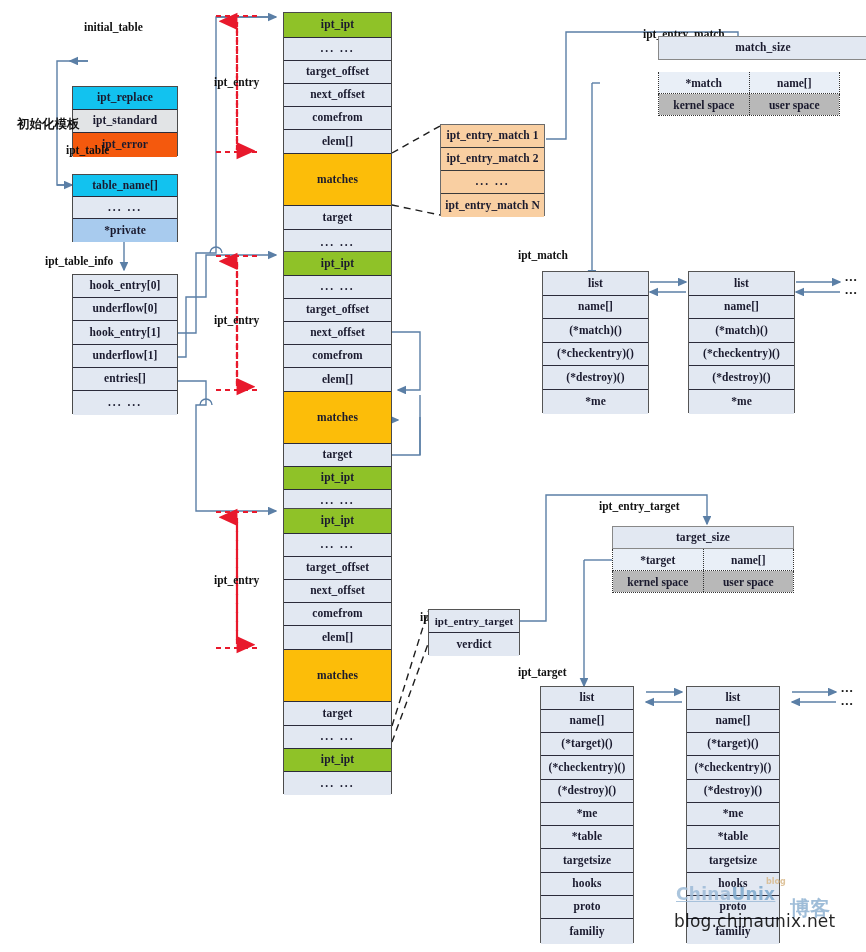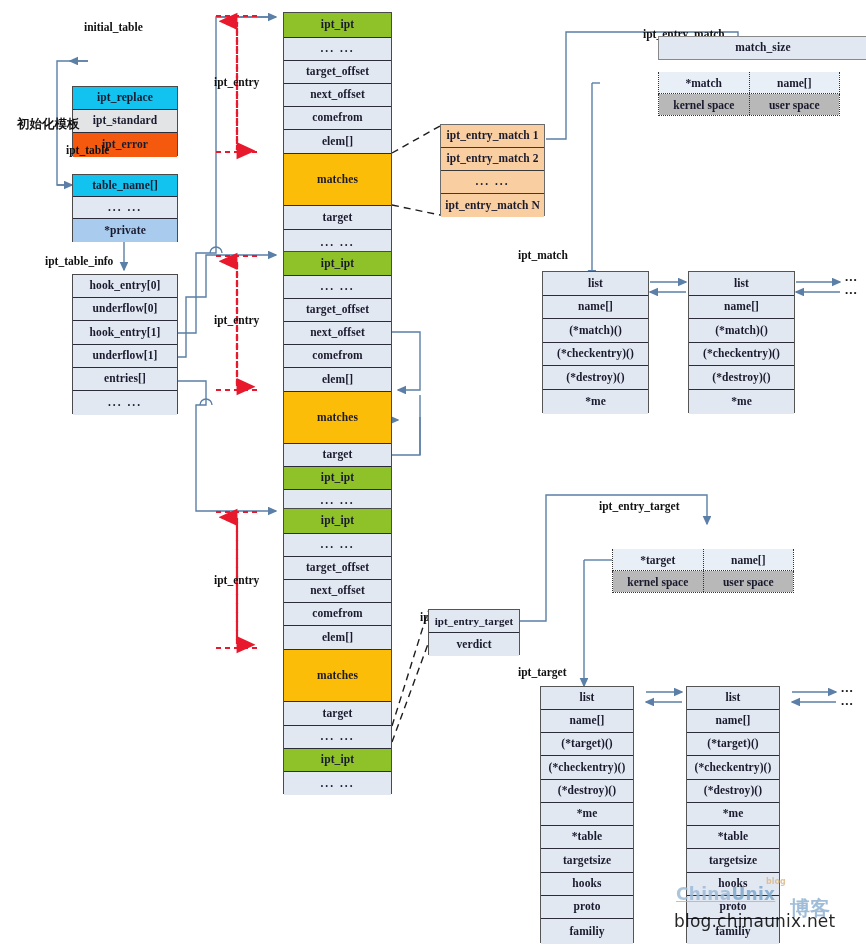--- a/index.html
+++ b/index.html
@@ -244,20 +244,23 @@
     <div class="row c-lav" style="height:23px;">name[]</div>
     <div class="row c-lav" style="height:24px;">(*match)()</div>
     <div class="row c-lav" style="height:23px;">(*checkentry)()</div>
     <div class="row c-lav" style="height:24px;">(*destroy)()</div>
     <div class="row c-lav" style="height:24px;">*me</div>
   </div>
   <div class="dots3" style="left:845px;top:269px;">...</div>
   <div class="dots3" style="left:845px;top:282px;">...</div>
 
   <div class="lbl" style="left:599px;top:500px;">ipt_entry_target</div>
+  <div class="box" style="left:612px;top:526px;width:182px;height:23px;border-color:#888;">
+    <div class="row c-lav" style="height:100%;">target_size</div>
+  </div>
   <div class="splitrow" style="left:612px;top:549px;width:182px;height:22px;border:1.3px dotted #333;border-top:none;">
     <div class="splitcell dotted-r" style="background:#e9eff7;">*target</div>
     <div class="splitcell" style="background:#e9eff7;">name[]</div>
   </div>
   <div class="splitrow" style="left:612px;top:571px;width:182px;height:22px;border:1.3px dotted #333;border-top:none;">
     <div class="splitcell dotted-r c-dkgrey">kernel space</div>
     <div class="splitcell c-dkgrey">user space</div>
   </div>
 
   <div class="lbl" style="left:420px;top:611px;">ipt_standard_target</div>

